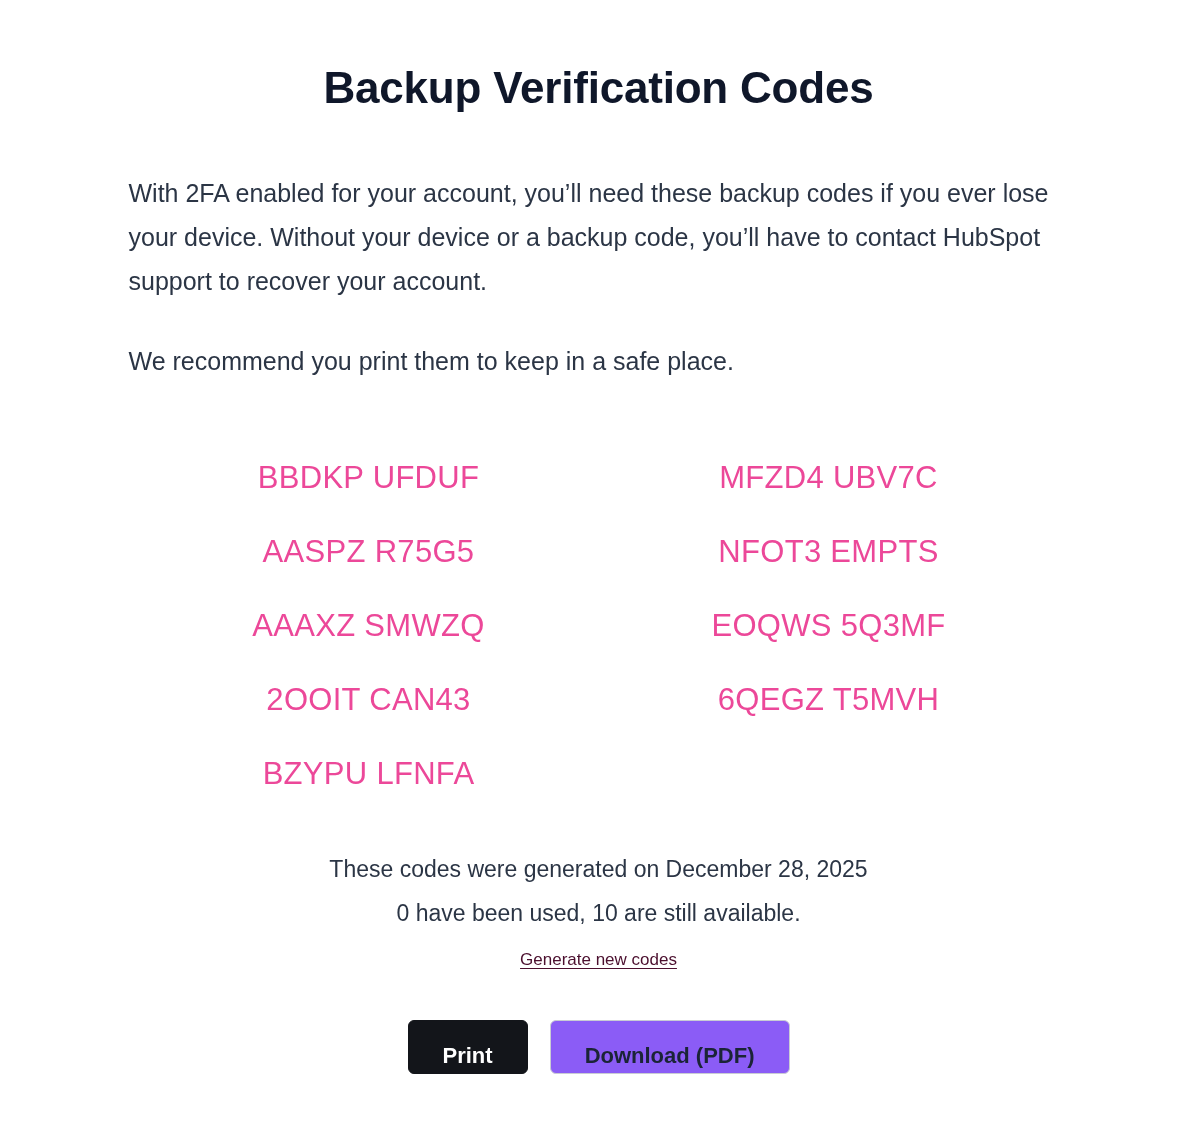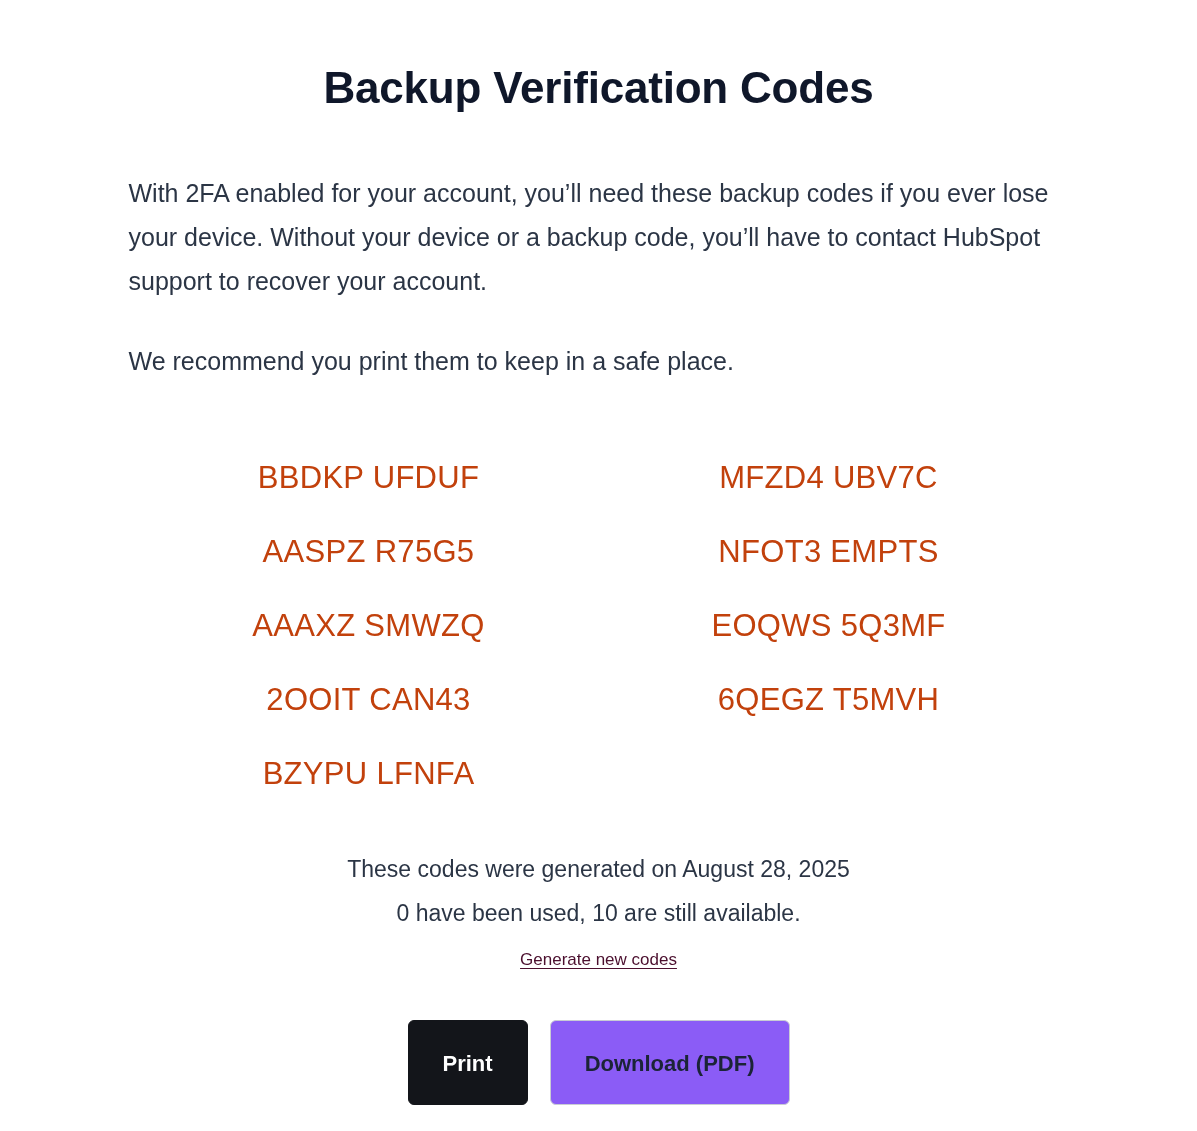--- a/index.html
+++ b/index.html
@@ -51,21 +51,21 @@
     width: 920px;
     padding-top: 58px;
     display: grid;
     grid-template-columns: 1fr 1fr;
     row-gap: 0;
   }
   .code {
     text-align: center;
     font-size: 31px;
     line-height: 74px;
-    color: #c2410c;
+    color: #ec4899;
     letter-spacing: 0.3px;
     white-space: nowrap;
   }
   .meta {
     text-align: center;
     padding-top: 36px;
     font-size: 23px;
     line-height: 44px;
     color: #2b3545;
   }
@@ -86,22 +86,22 @@
     margin-top: 38px;
     display: flex;
     justify-content: center;
     gap: 22px;
   }
   .btn {
     font-family: "Liberation Sans", sans-serif;
     font-size: 22px;
     font-weight: 700;
     border-radius: 6px;
-    padding: 8px 34px;
-    height: 85px;
+    padding: 0 34px;
+    height: 54px;
     line-height: 70px;
     cursor: pointer;
     box-sizing: border-box;
   }
   .btn-primary {
     background: #13151a;
     color: #ffffff;
     border: 1px solid #13151a;
   }
   .btn-secondary {
@@ -128,21 +128,21 @@
     <div class="code">AASPZ R75G5</div>
     <div class="code">NFOT3 EMPTS</div>
     <div class="code">AAAXZ SMWZQ</div>
     <div class="code">EOQWS 5Q3MF</div>
     <div class="code">2OOIT CAN43</div>
     <div class="code">6QEGZ T5MVH</div>
     <div class="code">BZYPU LFNFA</div>
   </div>
 
   <div class="meta">
-    <div>These codes were generated on August 28, 2025</div>
+    <div>These codes were generated on December 28, 2025</div>
     <div>0 have been used, 10 are still available.</div>
     <div>
       <a class="generate-link" href="#">Generate new codes</a>
     </div>
   </div>
 
   <div class="buttons">
     <button class="btn btn-primary">Print</button>
     <button class="btn btn-secondary">Download (PDF)</button>
   </div>

